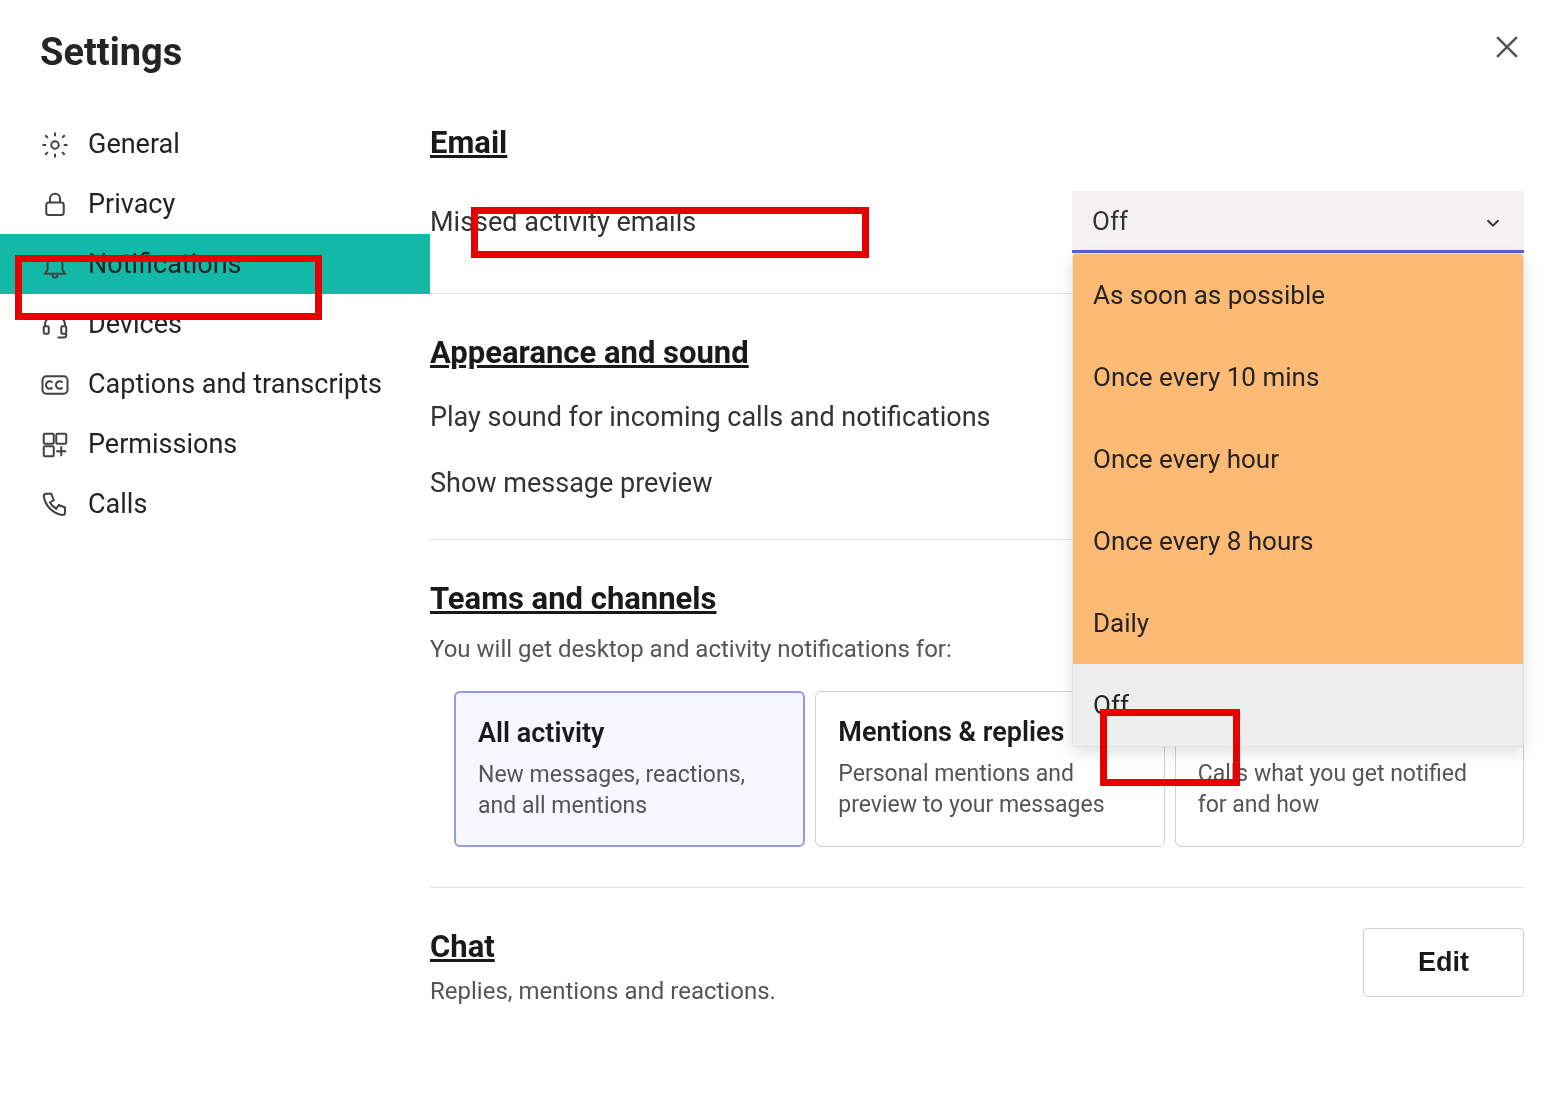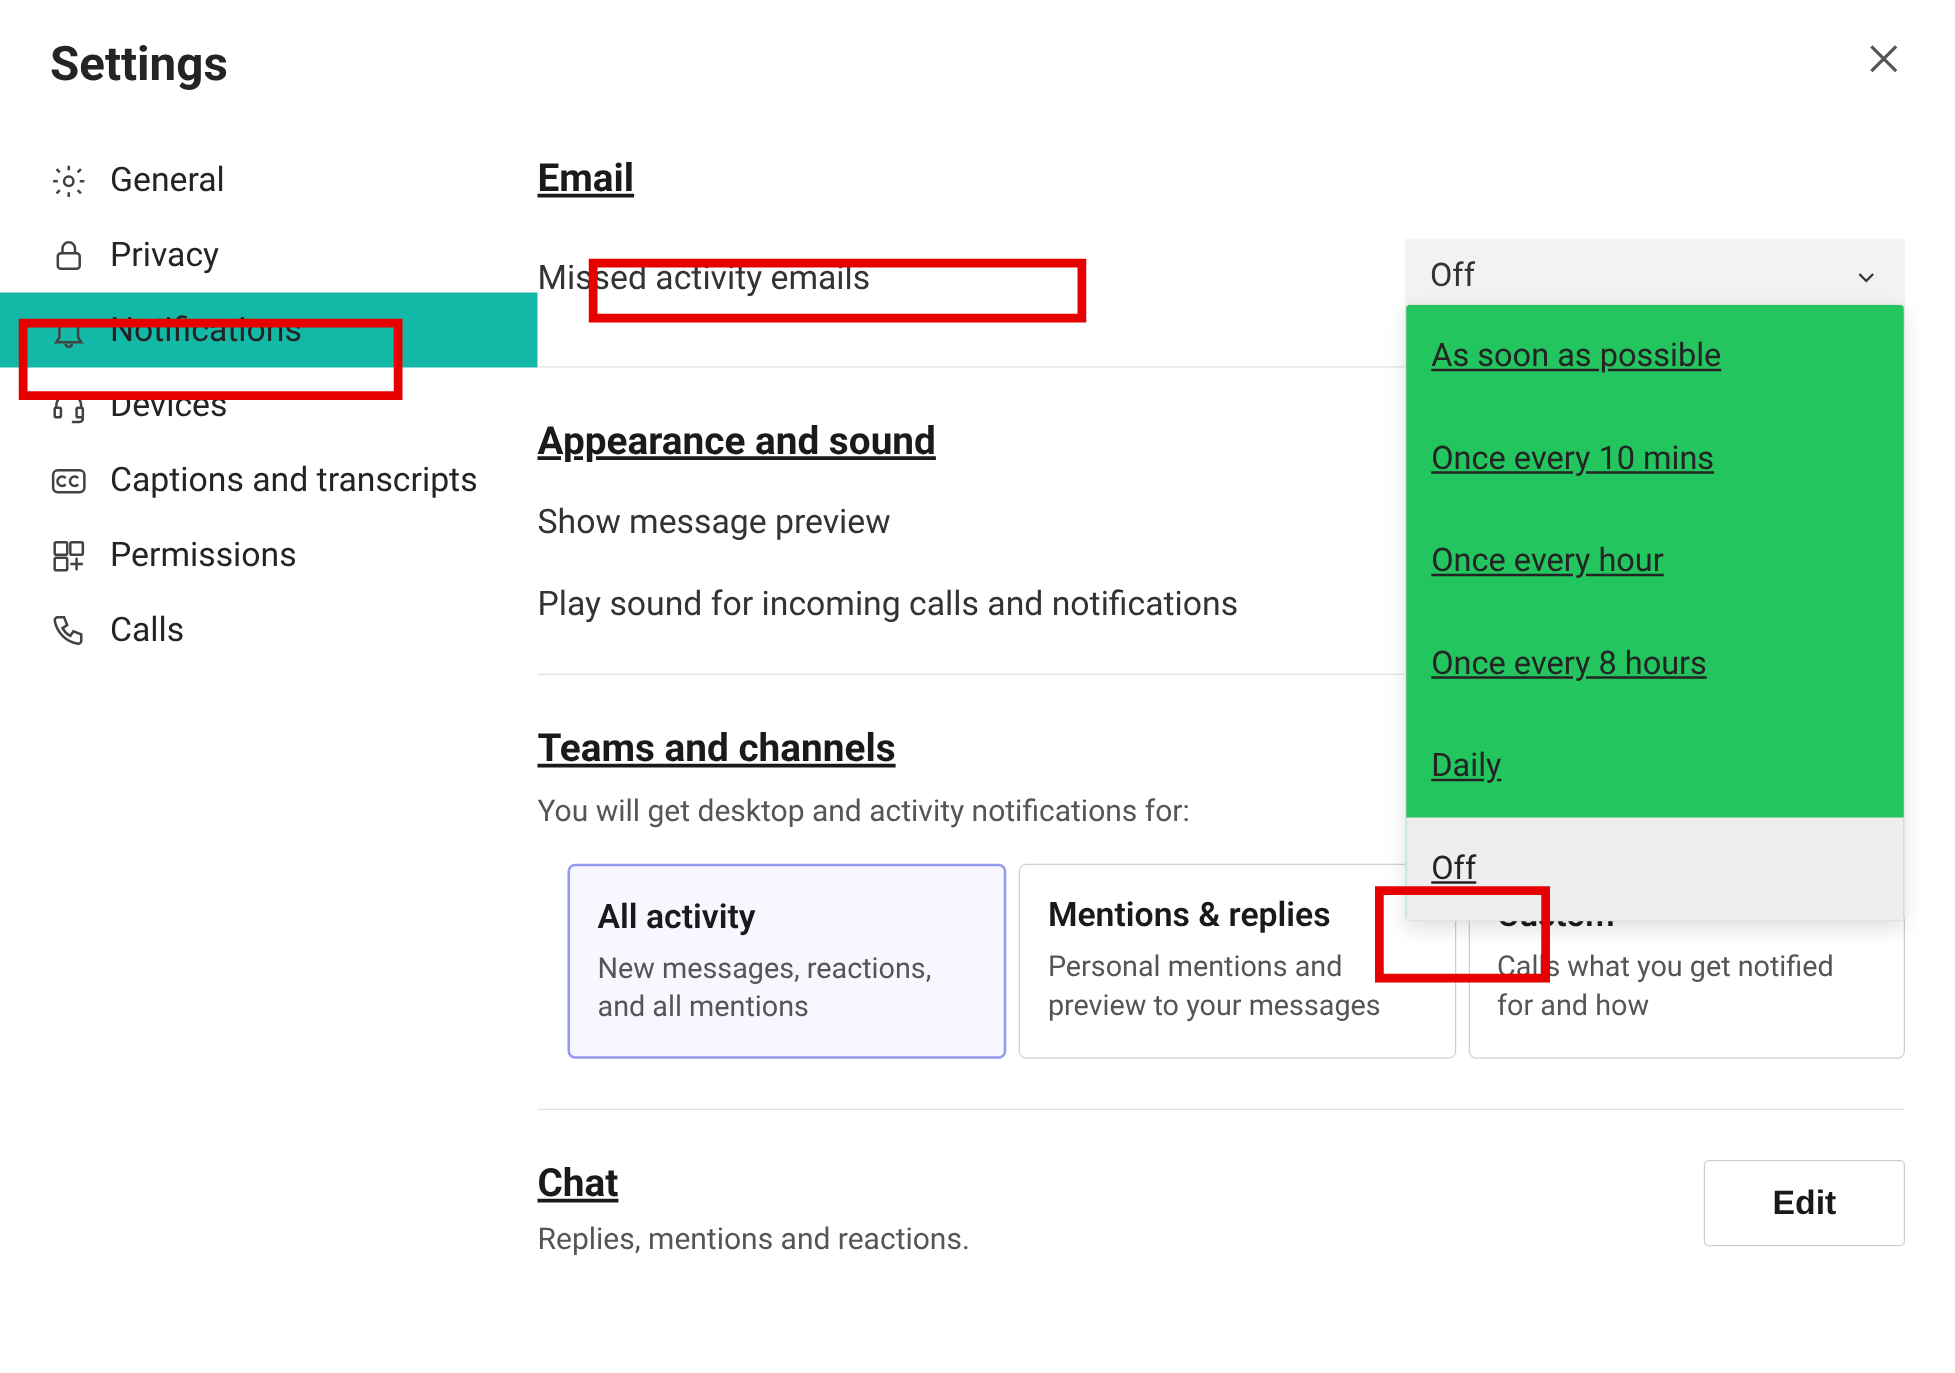--- a/index.html
+++ b/index.html
@@ -98,21 +98,21 @@
   }
   .section-sub {
     font-size: 24px;
     color: #555;
     margin-top: -12px;
     margin-bottom: 28px;
   }
   
   .dropdown {
     position: relative;
-    width: 400px;
+    width: 452px;
   }
   .dropdown-trigger {
     width: 100%;
     height: 62px;
     background: #f3f2f1;
     border: none;
     border-bottom: 3px solid #5b5fc7;
     display: flex;
     align-items: center;
     justify-content: space-between;
@@ -120,29 +120,28 @@
     font-size: 26px;
     color: #333;
     cursor: pointer;
   }
   .dropdown-trigger .chev {
     width: 22px;
     height: 22px;
   }
   .dropdown-menu {
     position: absolute;
-    top: 52px;
+    top: 62px;
     left: 0;
     width: 100%;
-    background: #22c55e;
+    background: #fdba74;
     border: 1px solid #e1e1e1;
     border-radius: 4px;
     box-shadow: 0 6px 16px rgba(0,0,0,0.12);
     z-index: 40;
-    text-decoration: underline;
   }
   .dropdown-option {
     padding: 26px 20px;
     font-size: 26px;
     color: #242424;
     cursor: pointer;
   }
   .dropdown-option.selected {
     background: #eeeeee;
   }
@@ -310,24 +309,24 @@
           <div class="dropdown-option">Daily</div>
           <div class="dropdown-option selected">Off</div>
         </div>
       </div>
     </div>
 
     <hr class="section-divider">
 
     <div class="section-heading">Appearance and sound</div>
     <div class="row">
+      <div class="row-label">Play sound for incoming calls and notifications</div>
+    </div>
+    <div class="row">
       <div class="row-label">Show message preview</div>
-    </div>
-    <div class="row">
-      <div class="row-label">Play sound for incoming calls and notifications</div>
     </div>
 
     <hr class="section-divider">
 
     <div class="section-heading">Teams and channels</div>
     <div class="section-sub">You will get desktop and activity notifications for:</div>
     <div class="cards">
       <div class="card selected">
         <div class="card-title">All activity</div>
         <div class="card-desc">New messages, reactions, and all mentions</div>

